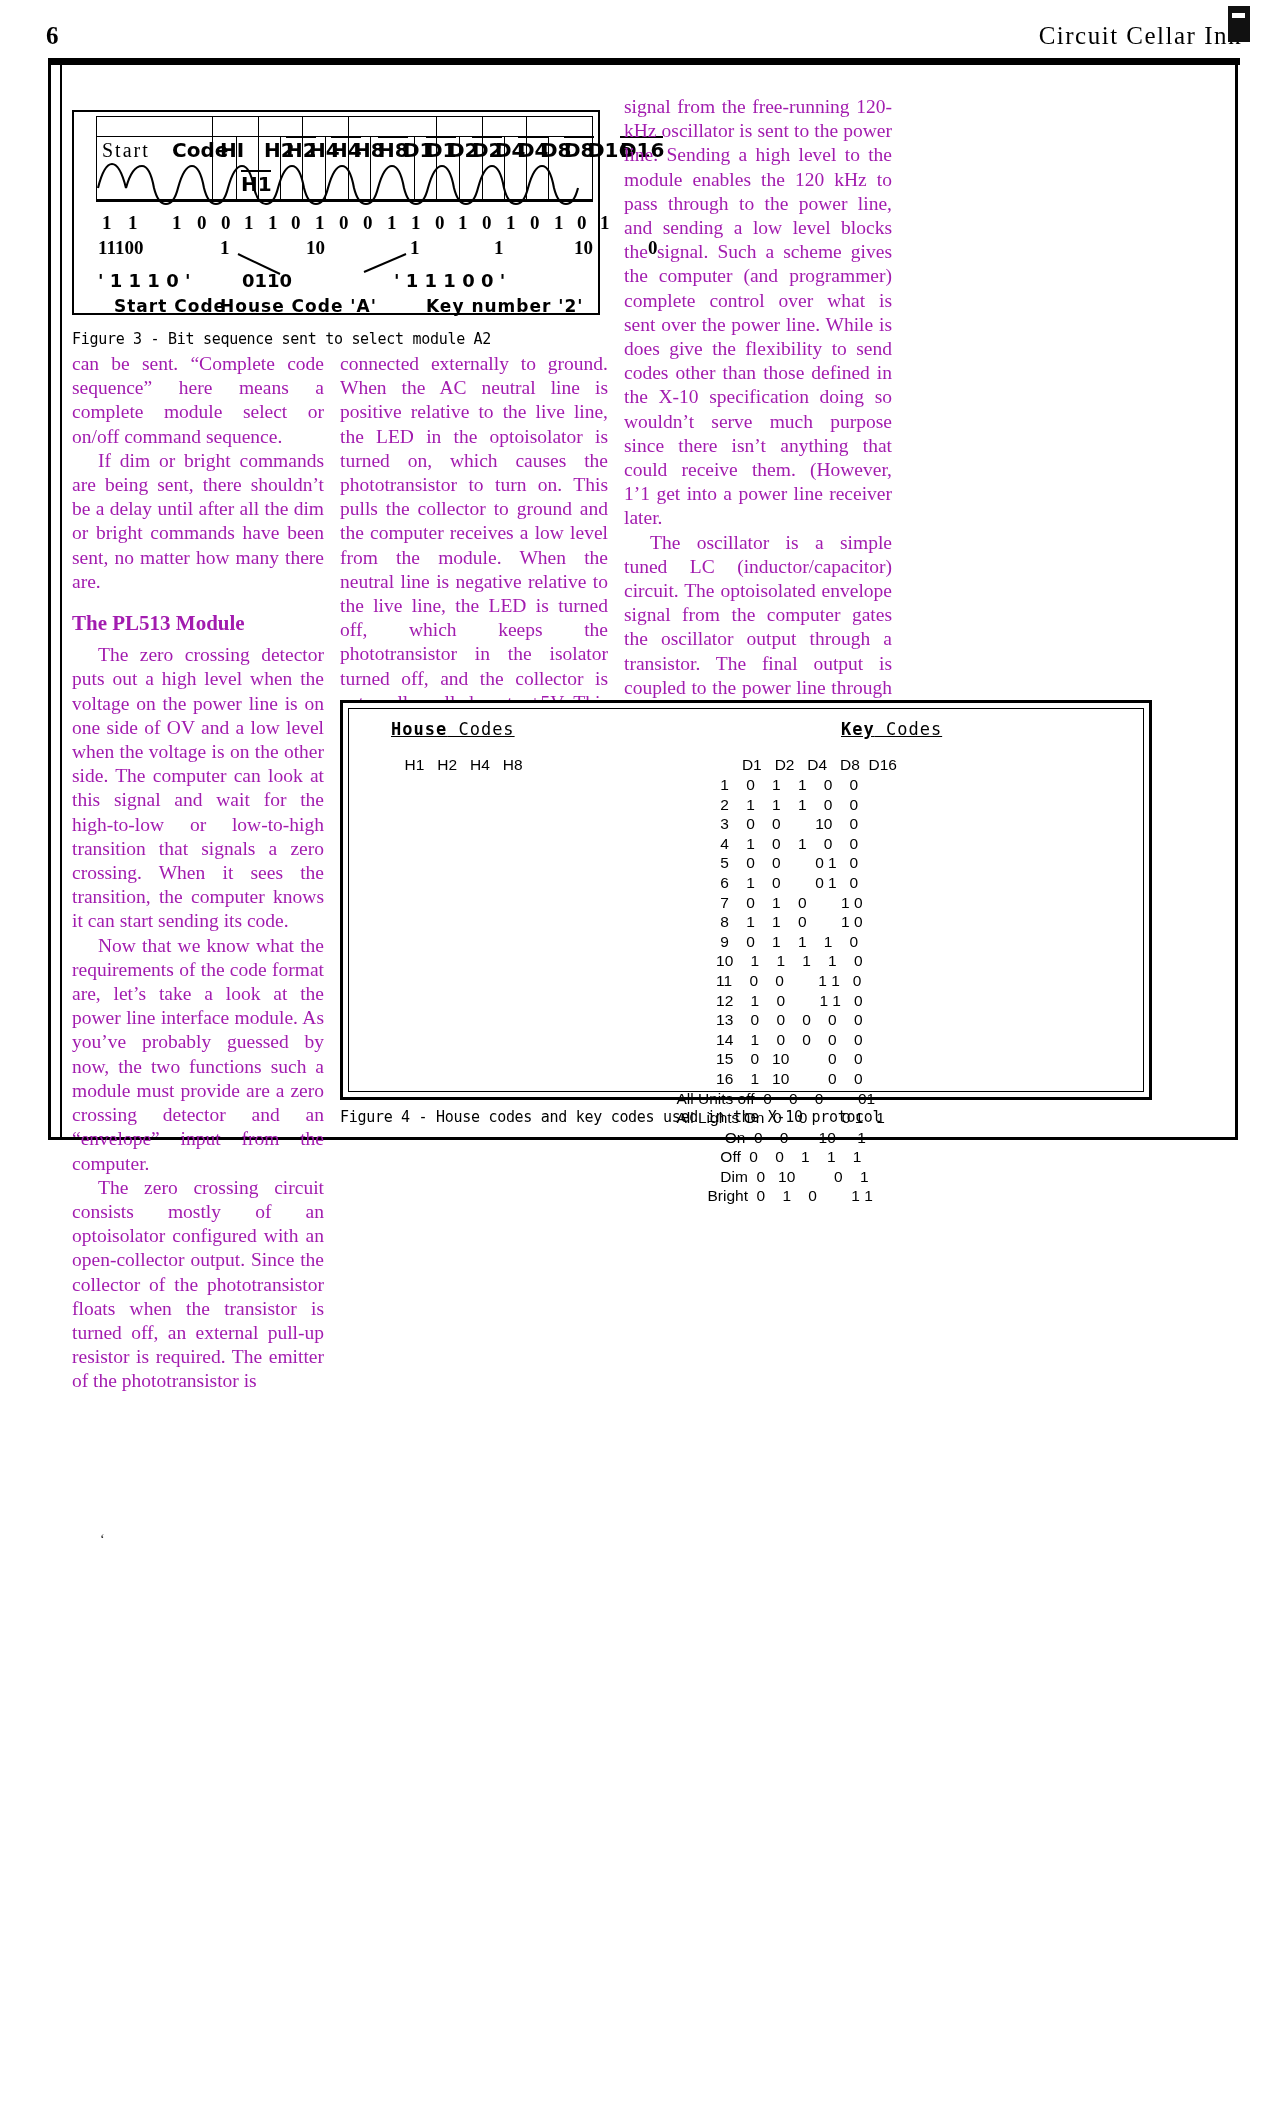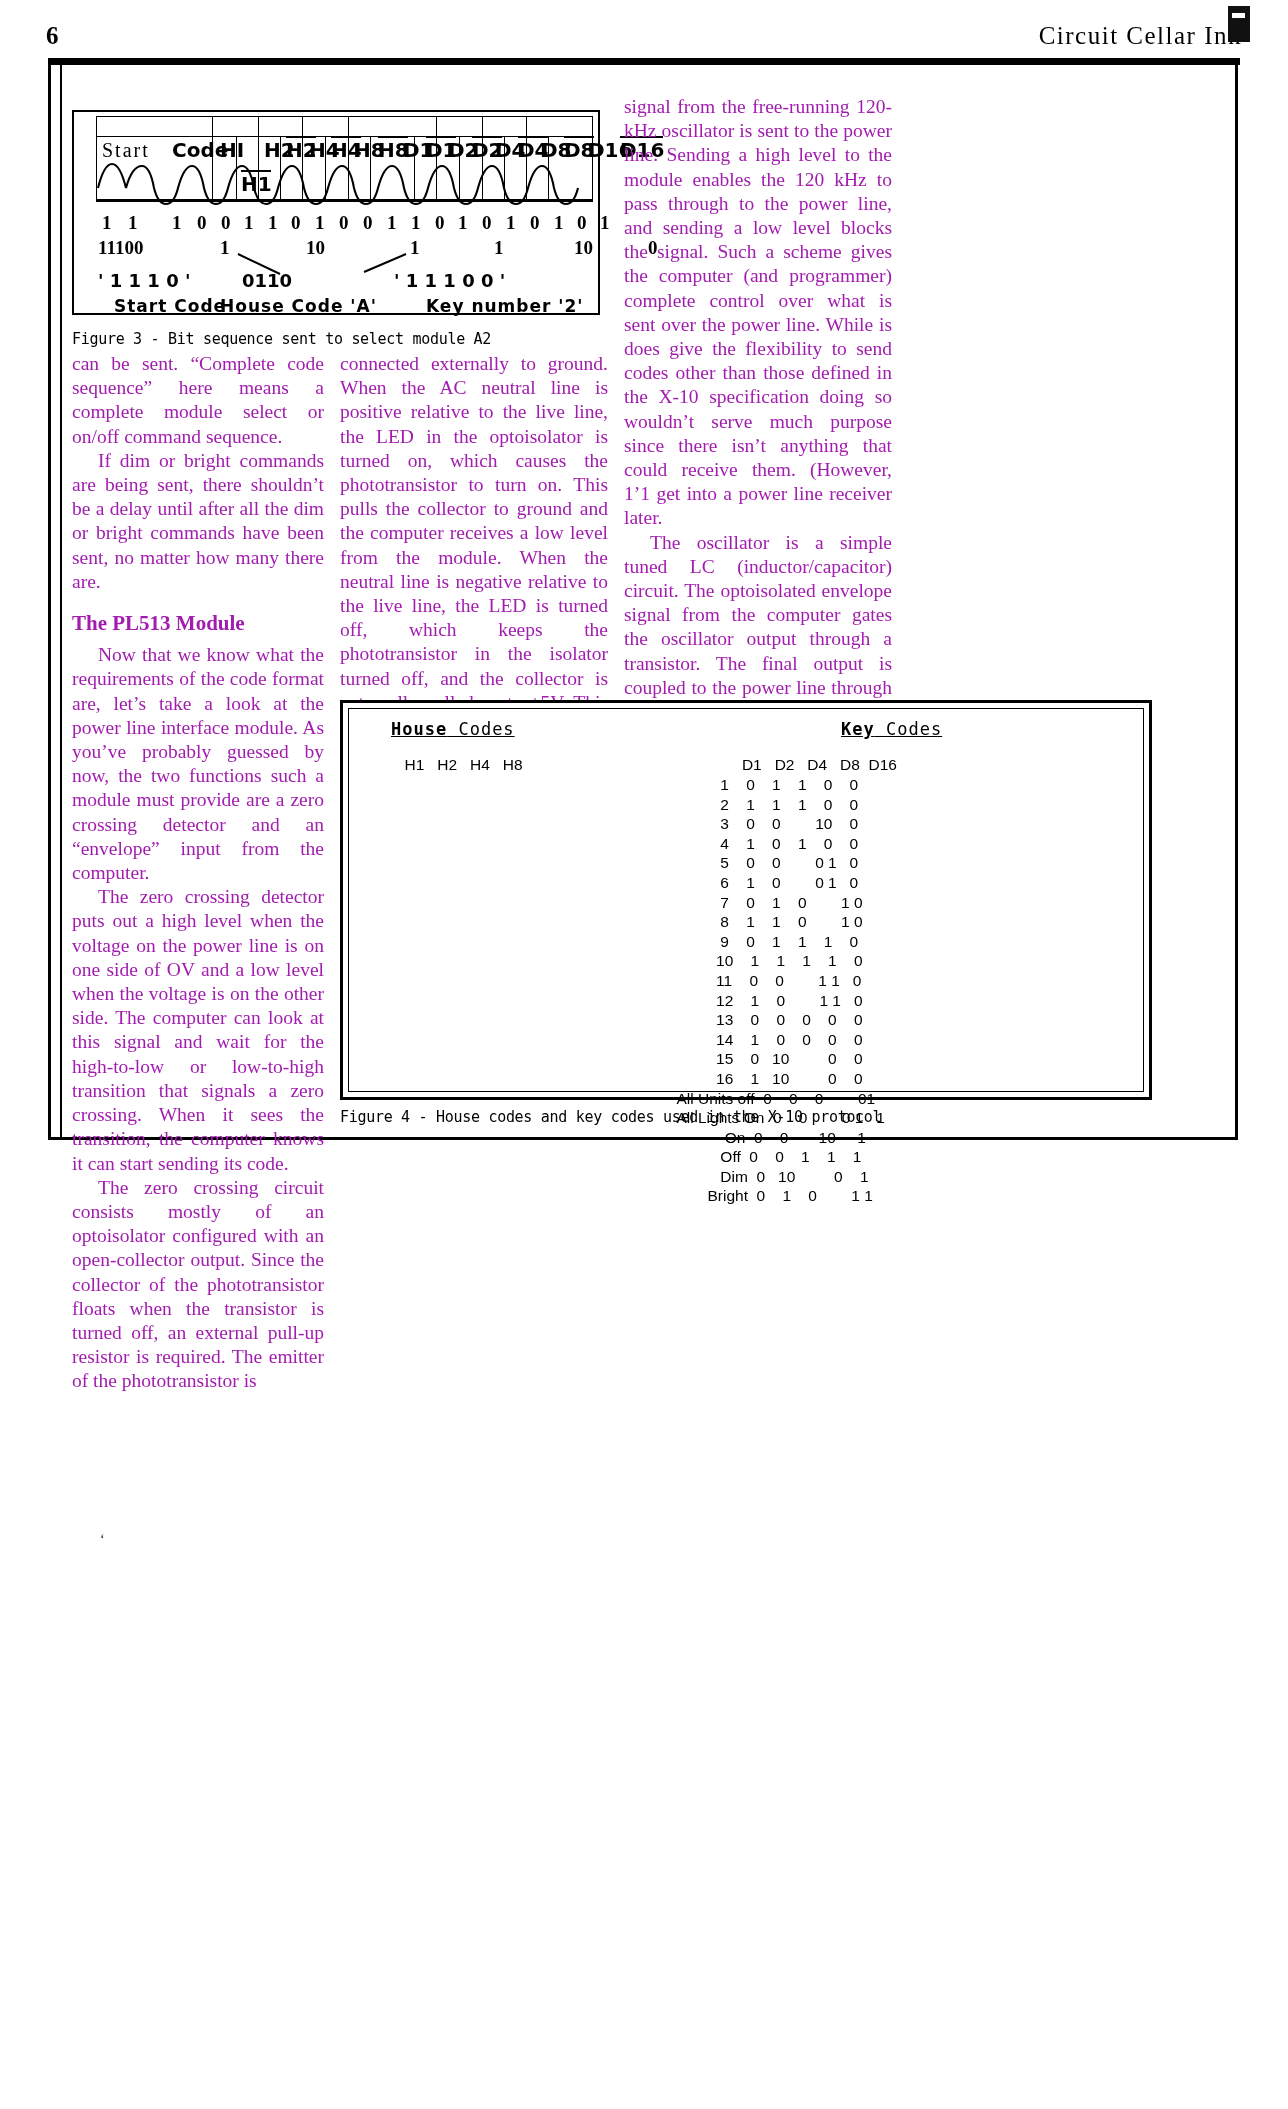--- a/index.html
+++ b/index.html
@@ -436,22 +436,22 @@
       <span style="left:330px;">Key number '2'</span>
     </div>
   </div>
 
   <div class="fig3-cap">Figure 3 - Bit sequence sent to select module A2</div>
 
   <div class="col colA">
     <p class="noind">can be sent. “Complete code sequence” here means a complete module select or on/off command sequence.</p>
     <p>If dim or bright commands are being sent, there shouldn’t be a delay until after all the dim or bright commands have been sent, no matter how many there are.</p>
     <h3>The PL513 Module</h3>
+    <p>The zero crossing detector puts out a high level when the voltage on the power line is on one side of OV and a low level when the voltage is on the other side. The computer can look at this signal and wait for the high-to-low or low-to-high transition that signals a zero crossing. When it sees the transition, the computer knows it can start sending its code.</p>
     <p>Now that we know what the requirements of the code format are, let’s take a look at the power line interface module. As you’ve probably guessed by now, the two functions such a module must provide are a zero crossing detector and an “envelope” input from the computer.</p>
-    <p>The zero crossing detector puts out a high level when the voltage on the power line is on one side of OV and a low level when the voltage is on the other side. The computer can look at this signal and wait for the high-to-low or low-to-high transition that signals a zero crossing. When it sees the transition, the computer knows it can start sending its code.</p>
     <p>The zero crossing circuit consists mostly of an optoisolator configured with an open-collector output. Since the collector of the phototransistor floats when the transistor is turned off, an external pull-up resistor is required. The emitter of the phototransistor is</p>
   </div>
 
   <div class="col colB">
     <p class="noind">connected externally to ground. When the AC neutral line is positive relative to the live line, the LED in the optoisolator is turned on, which causes the phototransistor to turn on. This pulls the collector to ground and the computer receives a low level from the module. When the neutral line is negative relative to the live line, the LED is turned off, which keeps the phototransistor in the isolator turned off, and the collector is externally pulled up to +5V. This generates a high signal to the computer.</p>
     <p>The “envelope” input to the module controls whether or not the</p>
   </div>
 
   <div class="col colC">
     <p class="noind">signal from the free-running 120-kHz oscillator is sent to the power line. Sending a high level to the module enables the 120 kHz to pass through to the power line, and sending a low level blocks the signal. Such a scheme gives the computer (and programmer) complete control over what is sent over the power line. While is does give the flexibility to send codes other than those defined in the X-10 specification doing so wouldn’t serve much purpose since there isn’t anything that could receive them. (However, 1’1 get into a power line receiver later.</p>

